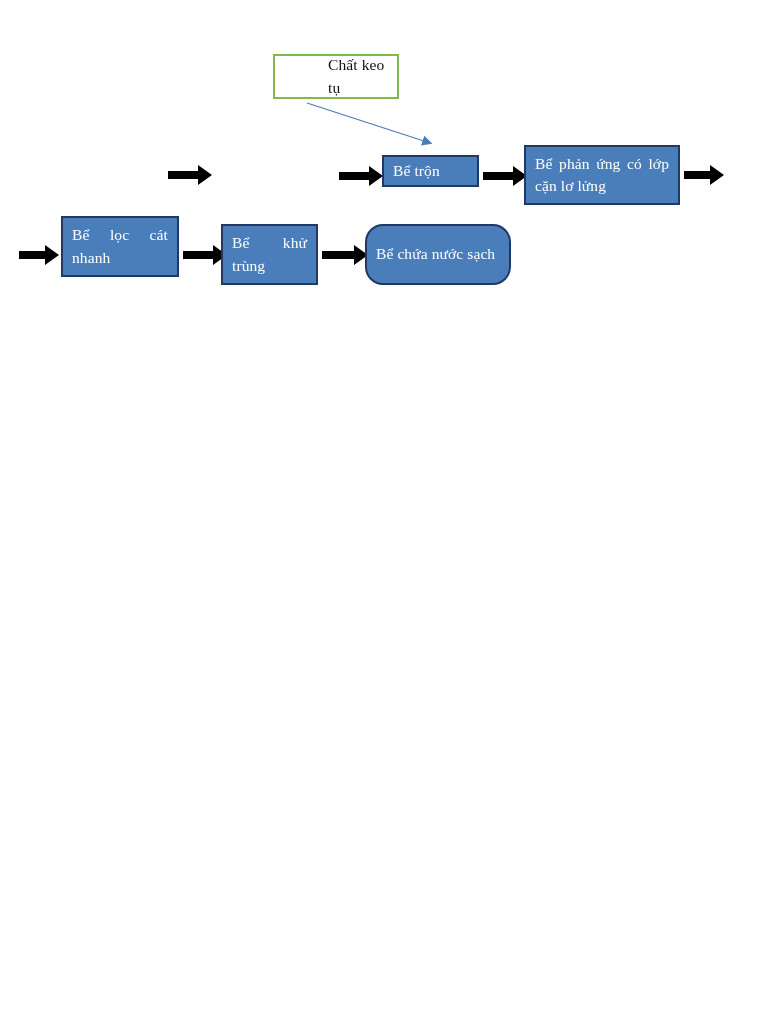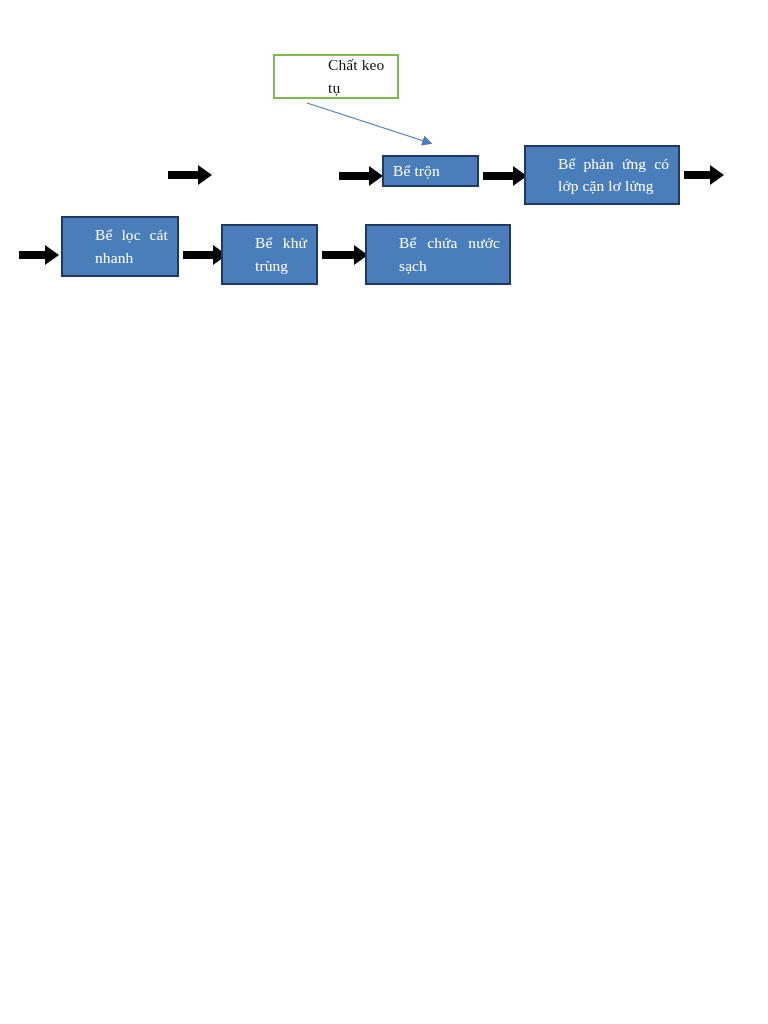--- a/index.html
+++ b/index.html
@@ -65,21 +65,20 @@
   }
   .node.callout .label {
     color: #111111;
     text-align: left;
     margin-left: 44px;
   }
 
   .justify .label {
     text-align: justify;
     text-align-last: left;
-    margin-left: 23px;
   }
 
   
   .arrow {
     position: absolute;
     height: 24px;
     display: block;
   }
   .arrow svg { display: block; }
 
@@ -163,17 +162,17 @@
   <div class="node blue justify" style="left:221px; top:224px; width:97px; height:61px;">
     <span class="label">Bể khử trùng</span>
   </div>
 
   <div class="arrow" style="left:322px; top:243px; width:46px;">
     <svg width="46" height="24" viewBox="0 0 46 24">
       <path d="M0,8 L32,8 L32,2 L46,12 L32,22 L32,16 L0,16 Z" fill="#000000"></path>
     </svg>
   </div>
 
-  <div class="node blue justify" style="left:365px; top:224px; width:146px; height:61px;">
+  <div class="node blue justify" style="left:365px; top:224px; width:146px; height:61px;border-radius:18px;">
     <span class="label">Bể chứa nước sạch</span>
   </div>
 
 </div>
 
 </body></html>

